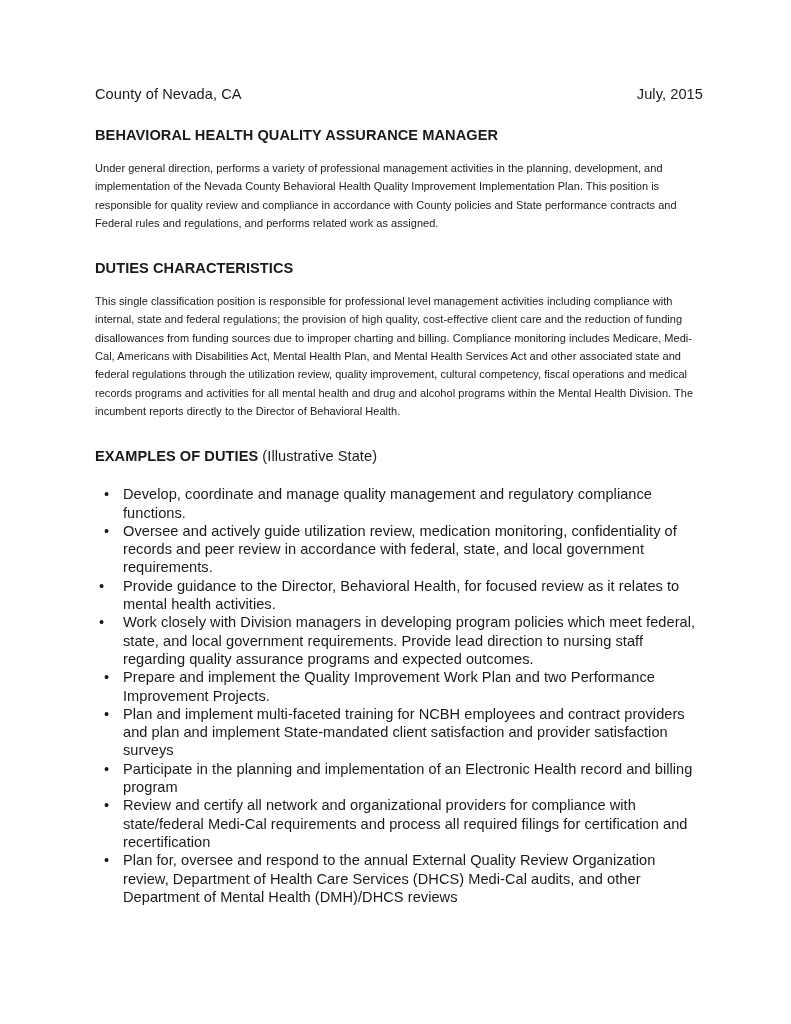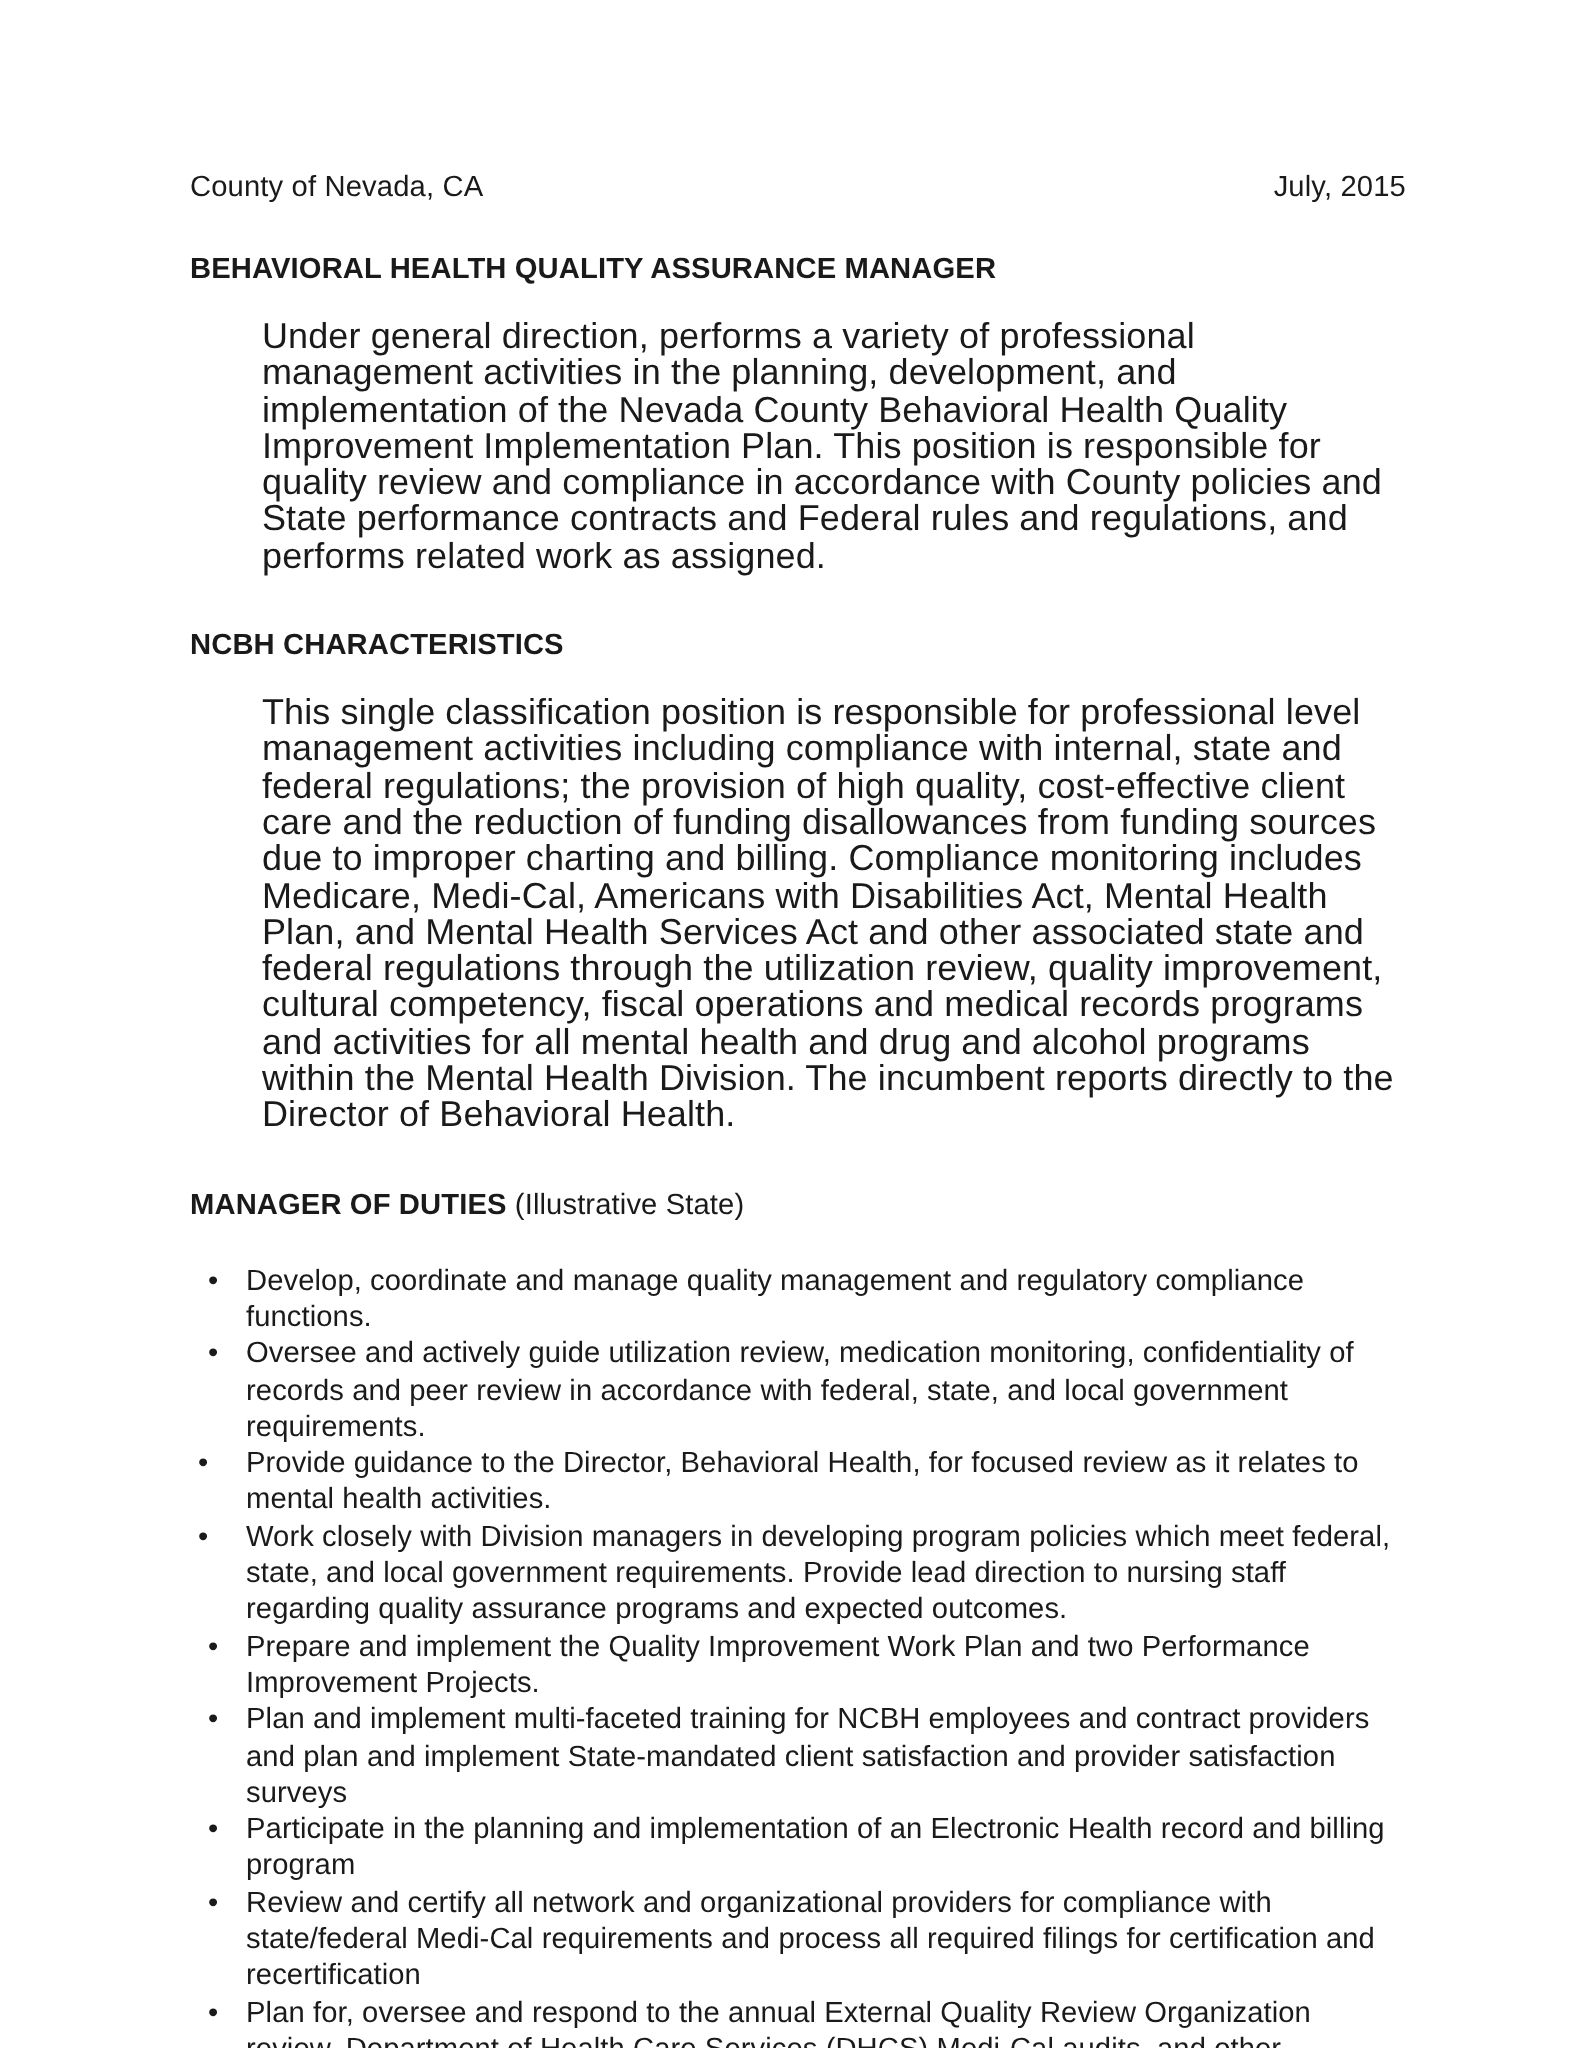--- a/index.html
+++ b/index.html
@@ -73,25 +73,24 @@
     margin-top: 6px;
     font-size: 14.6px;
     line-height: 18px;
     text-decoration: underline;
     text-underline-offset: 2px;
     display: inline-block;
   }
 
   
   .body-para {
-    font-size: 18px;
+    font-size: 11px;
     line-height: 18.3px;
     letter-spacing: 0.003em;
     text-align: left;
-    margin-left: 36px;
   }
   .para-definition { margin-top: 15px; }
   .para-class { margin-top: 15px; }
 
   
   .duty-list {
     margin: 0;
     padding: 0;
     list-style: none;
     margin-top: 20px;
@@ -127,25 +126,25 @@
 
     <div class="doc-header">
       <span class="agency">County of Nevada, CA</span>
       <span class="date">July, 2015</span>
     </div>
 
     <div class="doc-title">BEHAVIORAL HEALTH QUALITY ASSURANCE MANAGER</div>
 
     <div class="body-para para-definition">Under general direction, performs a variety of professional management activities in the planning, development, and implementation of the Nevada County Behavioral Health Quality Improvement Implementation Plan.  This position is responsible for quality review and compliance in accordance with County policies and State performance contracts and Federal rules and regulations, and performs related work as assigned.</div>
 
-    <div class="section-heading sec-class">NCBH CHARACTERISTICS</div>
+    <div class="section-heading sec-class">DUTIES CHARACTERISTICS</div>
     <div class="body-para para-class">This single classification position is responsible for professional level management activities including compliance with internal, state and federal regulations; the provision of high quality, cost-effective client care and the reduction of funding disallowances from funding sources due to improper charting and billing.  Compliance monitoring includes Medicare, Medi-Cal, Americans with Disabilities Act, Mental Health Plan, and Mental Health Services Act and other associated state and federal regulations through the utilization review, quality improvement, cultural competency, fiscal operations and medical records programs and activities for all mental health and drug and alcohol programs within the Mental Health Division. The incumbent reports directly to the Director of Behavioral Health.</div>
 
     <div class="section-heading sec-duties">
-      <span>MANAGER OF DUTIES</span><span class="heading-inline-note"> (Illustrative State)</span>
+      <span>EXAMPLES OF DUTIES</span><span class="heading-inline-note"> (Illustrative State)</span>
     </div>
 
 
     <ul class="duty-list">
       <li class="duty-item">
         <span class="bullet-dot">•</span>
         <span class="duty-text">Develop, coordinate and manage quality management and regulatory compliance functions.</span>
       </li>
       <li class="duty-item">
         <span class="bullet-dot">•</span>

